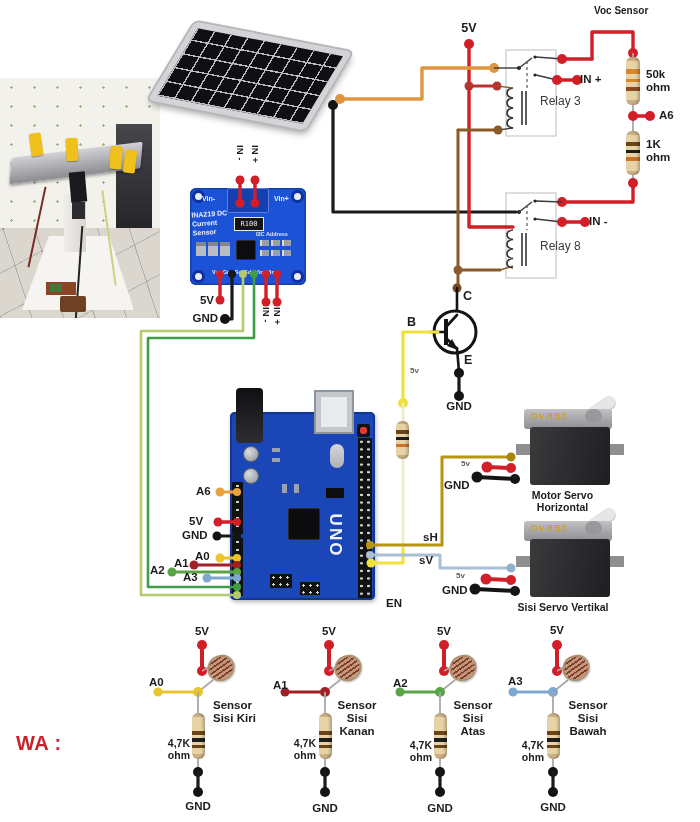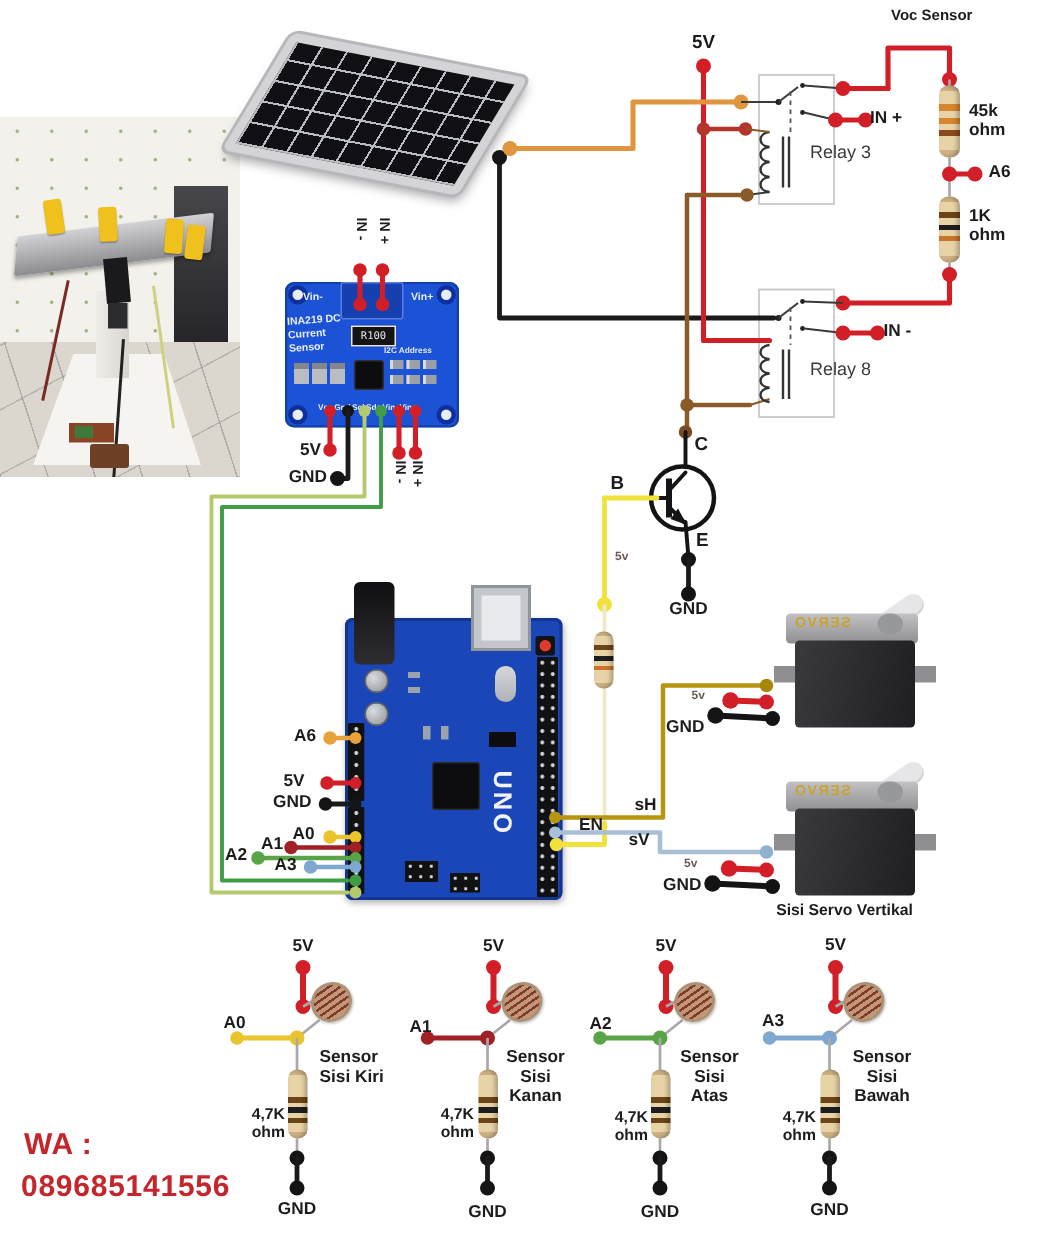--- a/index.html
+++ b/index.html
@@ -503,21 +503,21 @@
 
   <div class="ldr" style="left:207px;top:655px"></div>
   <div class="ldr" style="left:334px;top:655px"></div>
   <div class="ldr" style="left:449px;top:655px"></div>
   <div class="ldr" style="left:562px;top:655px"></div>
 
   <div class="lbl f15" style="left:594px;top:5px">Voc Sensor</div>
   <div class="lbl f12 c" style="left:455px;top:21px;width:28px">5V</div>
   <div class="lbl relay" style="left:540px;top:95px">Relay 3</div>
   <div class="lbl" style="left:580px;top:73px">IN +</div>
-  <div class="lbl" style="left:646px;top:68px">45k
+  <div class="lbl" style="left:646px;top:68px">50k
 ohm</div>
   <div class="lbl" style="left:659px;top:109px">A6</div>
   <div class="lbl" style="left:646px;top:138px">1K
 ohm</div>
   <div class="lbl relay" style="left:540px;top:240px">Relay 8</div>
   <div class="lbl" style="left:589px;top:215px">IN -</div>
 
   <div class="lbl r" style="left:188px;top:294px;width:26px">5V</div>
   <div class="lbl r" style="left:186px;top:312px;width:32px">GND</div>
   <div class="lbl rot" style="left:245px;top:145px">IN -</div>
@@ -534,24 +534,25 @@
   <div class="lbl" style="left:196px;top:485px">A6</div>
   <div class="lbl" style="left:189px;top:515px">5V</div>
   <div class="lbl" style="left:182px;top:529px">GND</div>
   <div class="lbl" style="left:195px;top:550px">A0</div>
   <div class="lbl" style="left:174px;top:557px">A1</div>
   <div class="lbl" style="left:150px;top:564px">A2</div>
   <div class="lbl" style="left:183px;top:571px">A3</div>
 
   <div class="lbl" style="left:423px;top:531px">sH</div>
   <div class="lbl" style="left:419px;top:554px">sV</div>
-  <div class="lbl" style="left:386px;top:544px">EN</div>
+  <div class="lbl" style="left:386px;top:597px">EN</div>
 
   <div class="lbl sm" style="left:461px;top:459px">5v</div>
   <div class="lbl" style="left:444px;top:479px">GND</div>
+  <div class="lbl f10 c" style="left:505px;top:489px;width:115px">Motor Servo Horizontal</div>
   <div class="lbl sm" style="left:456px;top:571px">5v</div>
   <div class="lbl" style="left:442px;top:584px">GND</div>
   <div class="lbl f10 c" style="left:508px;top:601px;width:110px">Sisi Servo Vertikal</div>
 
   <div class="lbl c" style="left:190px;top:625px;width:24px">5V</div>
   <div class="lbl" style="left:149px;top:676px">A0</div>
   <div class="lbl" style="left:213px;top:699px">Sensor
 Sisi Kiri</div>
   <div class="lbl r f10" style="left:144px;top:737px;width:46px">4,7K ohm</div>
   <div class="lbl c" style="left:183px;top:800px;width:30px">GND</div>
@@ -573,16 +574,15 @@
   <div class="lbl c" style="left:425px;top:802px;width:30px">GND</div>
 
   <div class="lbl c" style="left:545px;top:624px;width:24px">5V</div>
   <div class="lbl" style="left:508px;top:675px">A3</div>
   <div class="lbl c" style="left:562px;top:699px;width:52px">Sensor
 Sisi
 Bawah</div>
   <div class="lbl r f10" style="left:498px;top:739px;width:46px">4,7K ohm</div>
   <div class="lbl c" style="left:538px;top:801px;width:30px">GND</div>
 
-  <div class="lbl red" style="left:16px;top:752px">WA :</div>
-  <div class="lbl red" style="left:14px;top:780px">089685141556</div>
+  <div class="lbl red" style="left:16px;top:732px">WA :</div>
 
 </div>
 
 </body></html>

